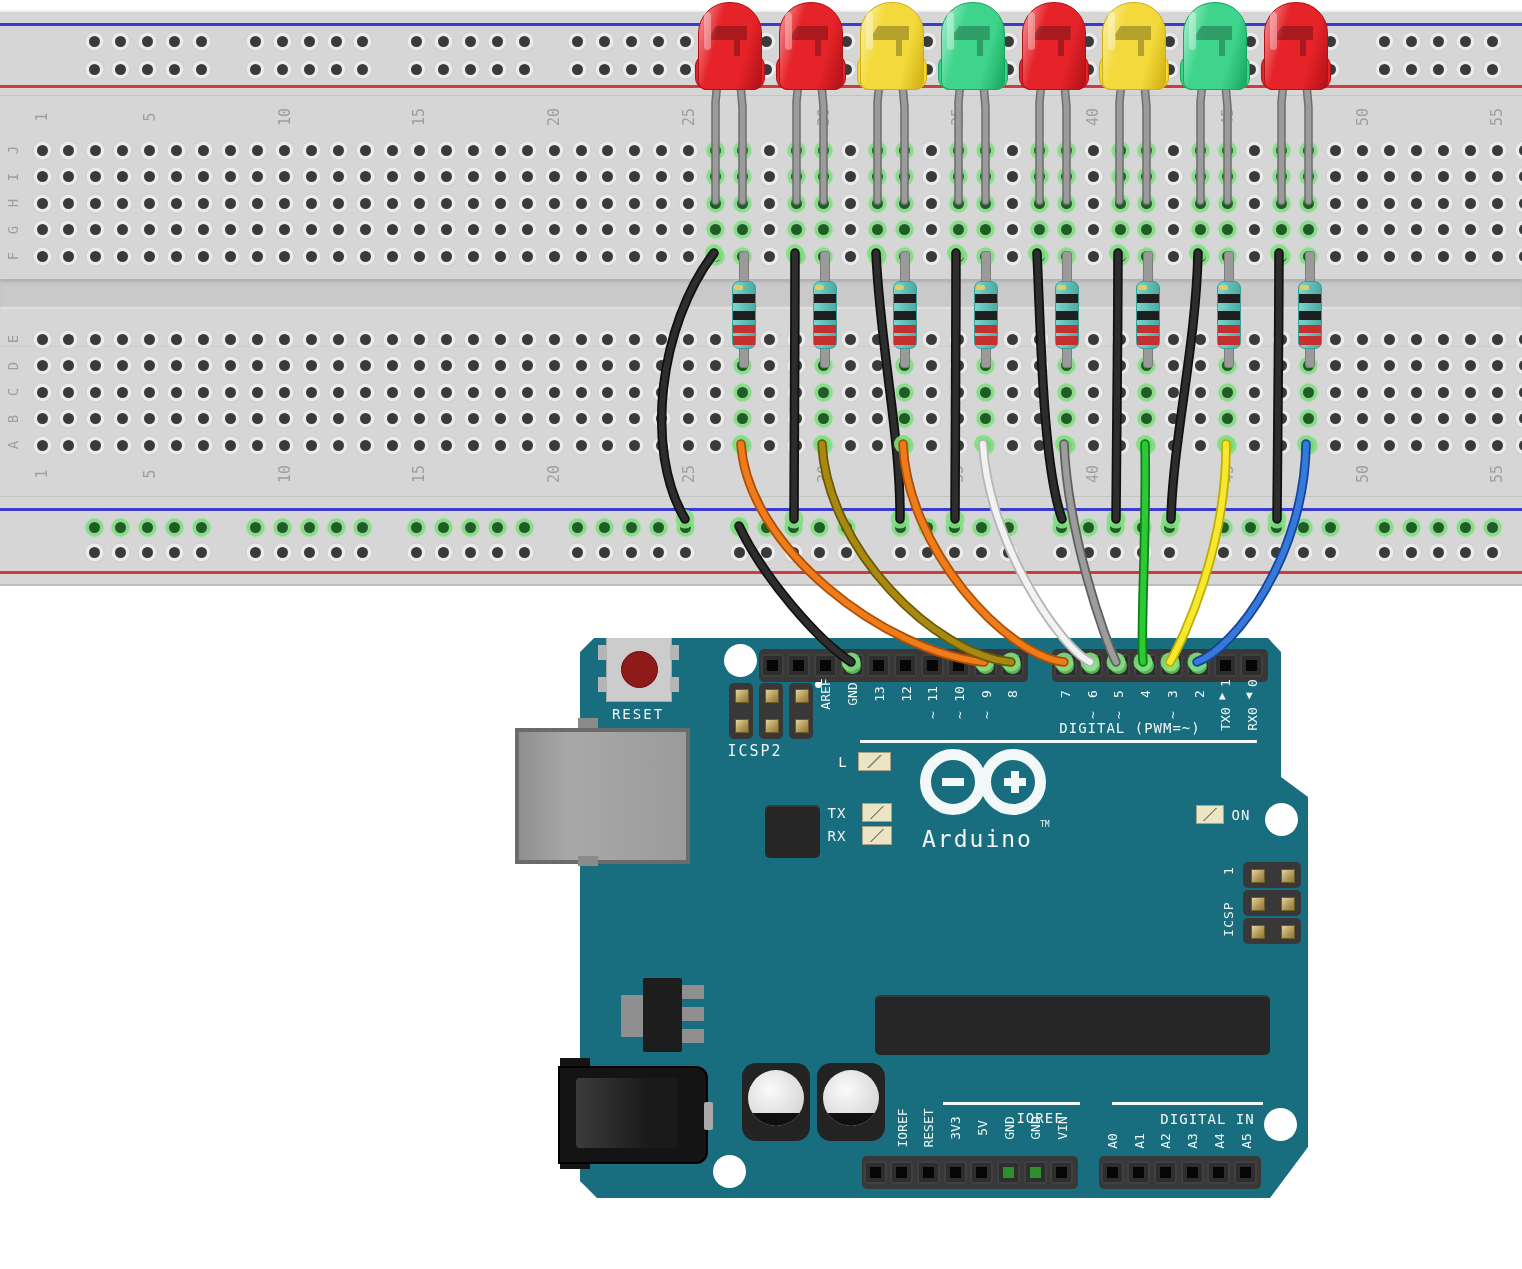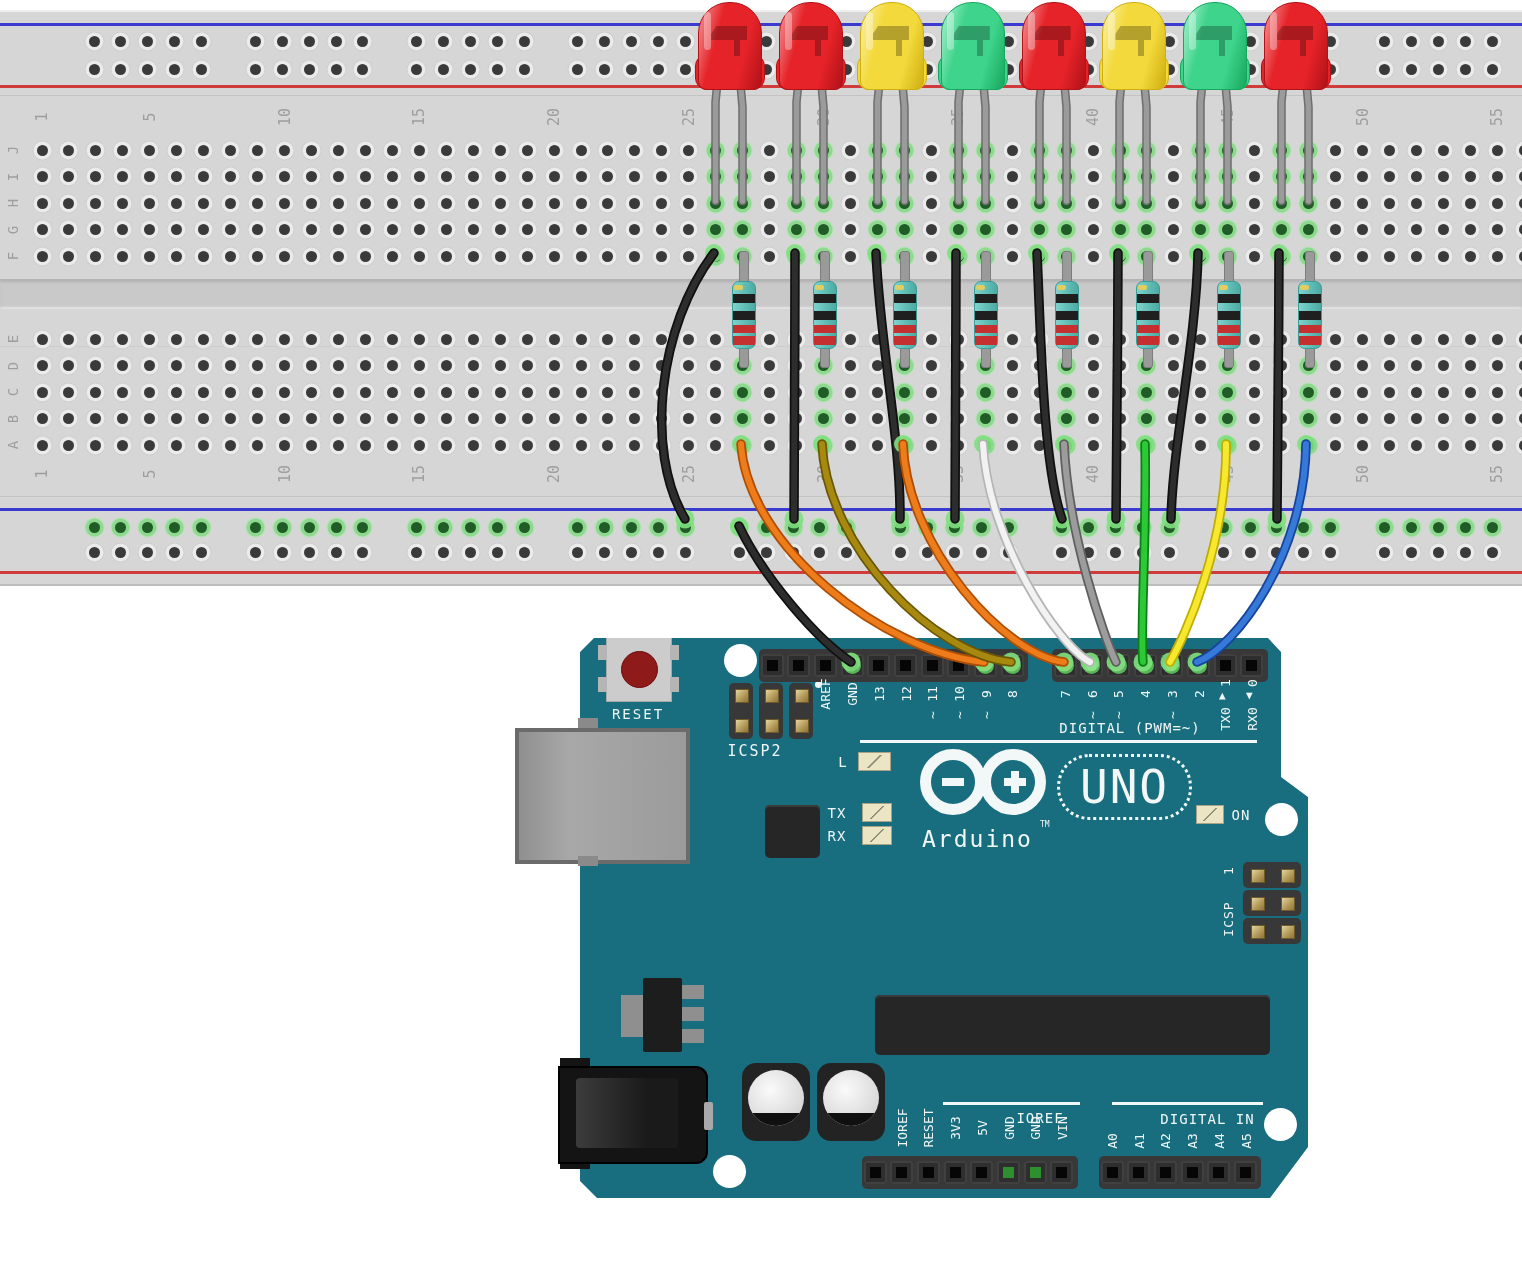--- a/index.html
+++ b/index.html
@@ -1087,21 +1087,20 @@
     <div class="led-smd" style="left:621px;top:175px;width:26px;"></div>
     <div class="caption" style="left:648px;top:177px;width:36px;">ON</div>
 
     <div class="logo-ring" style="left:345px;top:119px;"></div>
     <div class="logo-ring" style="left:405px;top:119px;"></div>
     <div class="logo-bar" style="left:367px;top:148px;width:22px;height:8px;"></div>
     <div class="logo-bar" style="left:429px;top:148px;width:22px;height:8px;"></div>
     <div class="logo-bar" style="left:436px;top:141px;width:8px;height:22px;"></div>
     <div id="brand">Arduino</div>
     <div id="brand-tm">TM</div>
-    <div id="uno-badge">UNO</div>
 
     <div id="icsp">
         <div class="strip" style="left: 668px; top: 232px; width: 58px; height: 26px;"></div>
         <div class="gold-pin" style="left: 676px; top: 239px;"></div>
         <div class="gold-pin" style="left: 706px; top: 239px;"></div>
         <div class="strip" style="left: 668px; top: 260px; width: 58px; height: 26px;"></div>
         <div class="gold-pin" style="left: 676px; top: 267px;"></div>
         <div class="gold-pin" style="left: 706px; top: 267px;"></div>
         <div class="strip" style="left: 668px; top: 288px; width: 58px; height: 26px;"></div>
         <div class="gold-pin" style="left: 676px; top: 295px;"></div>

